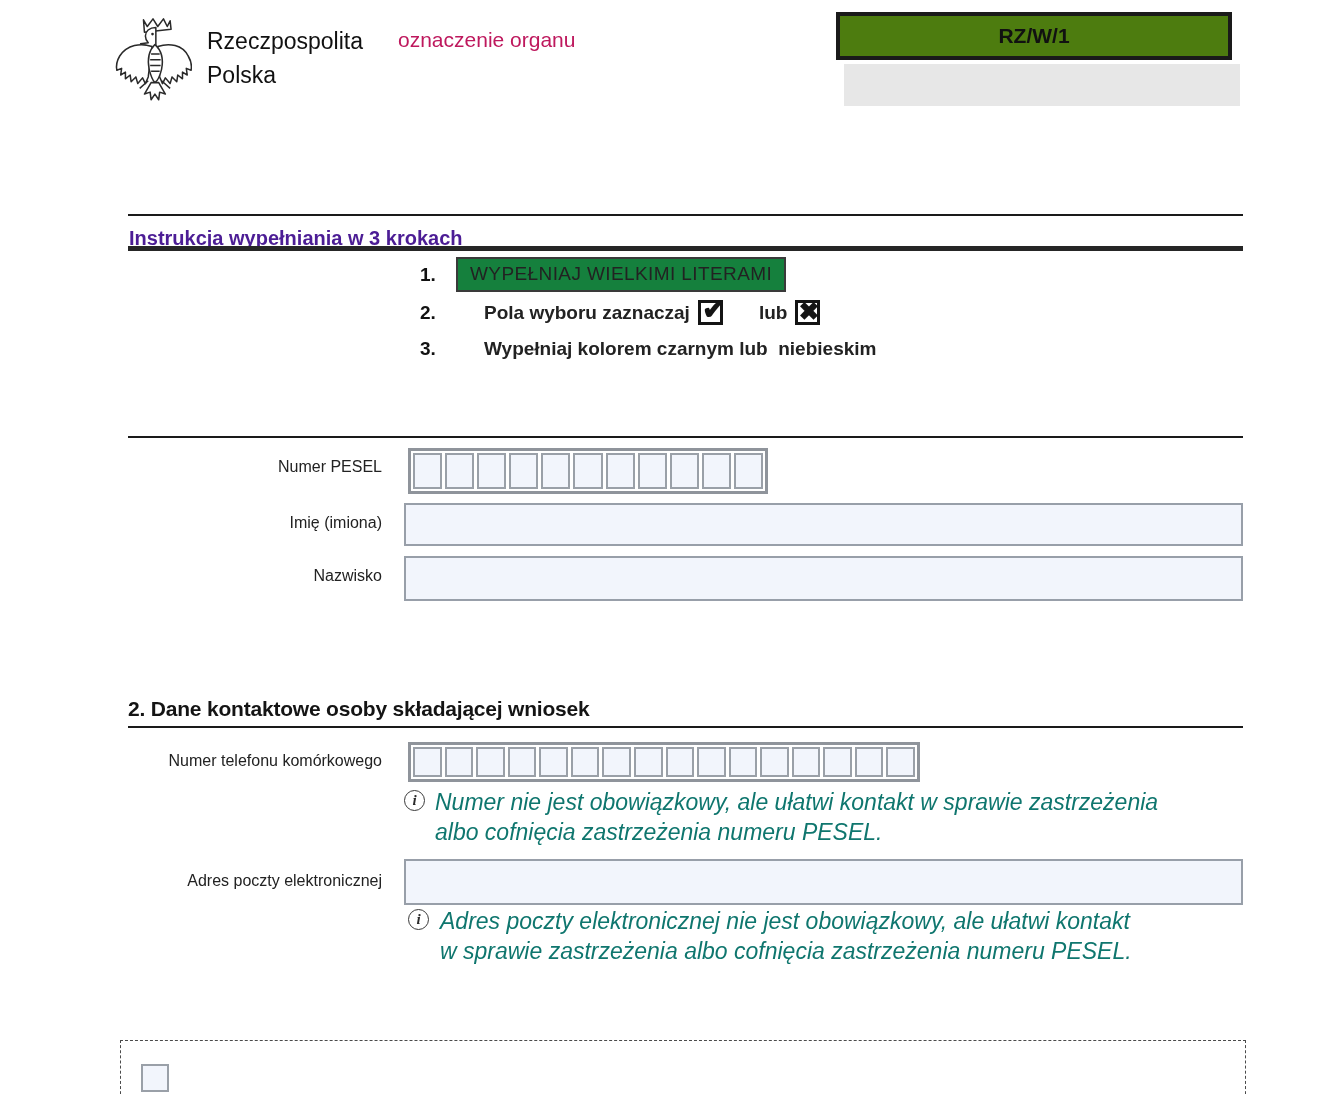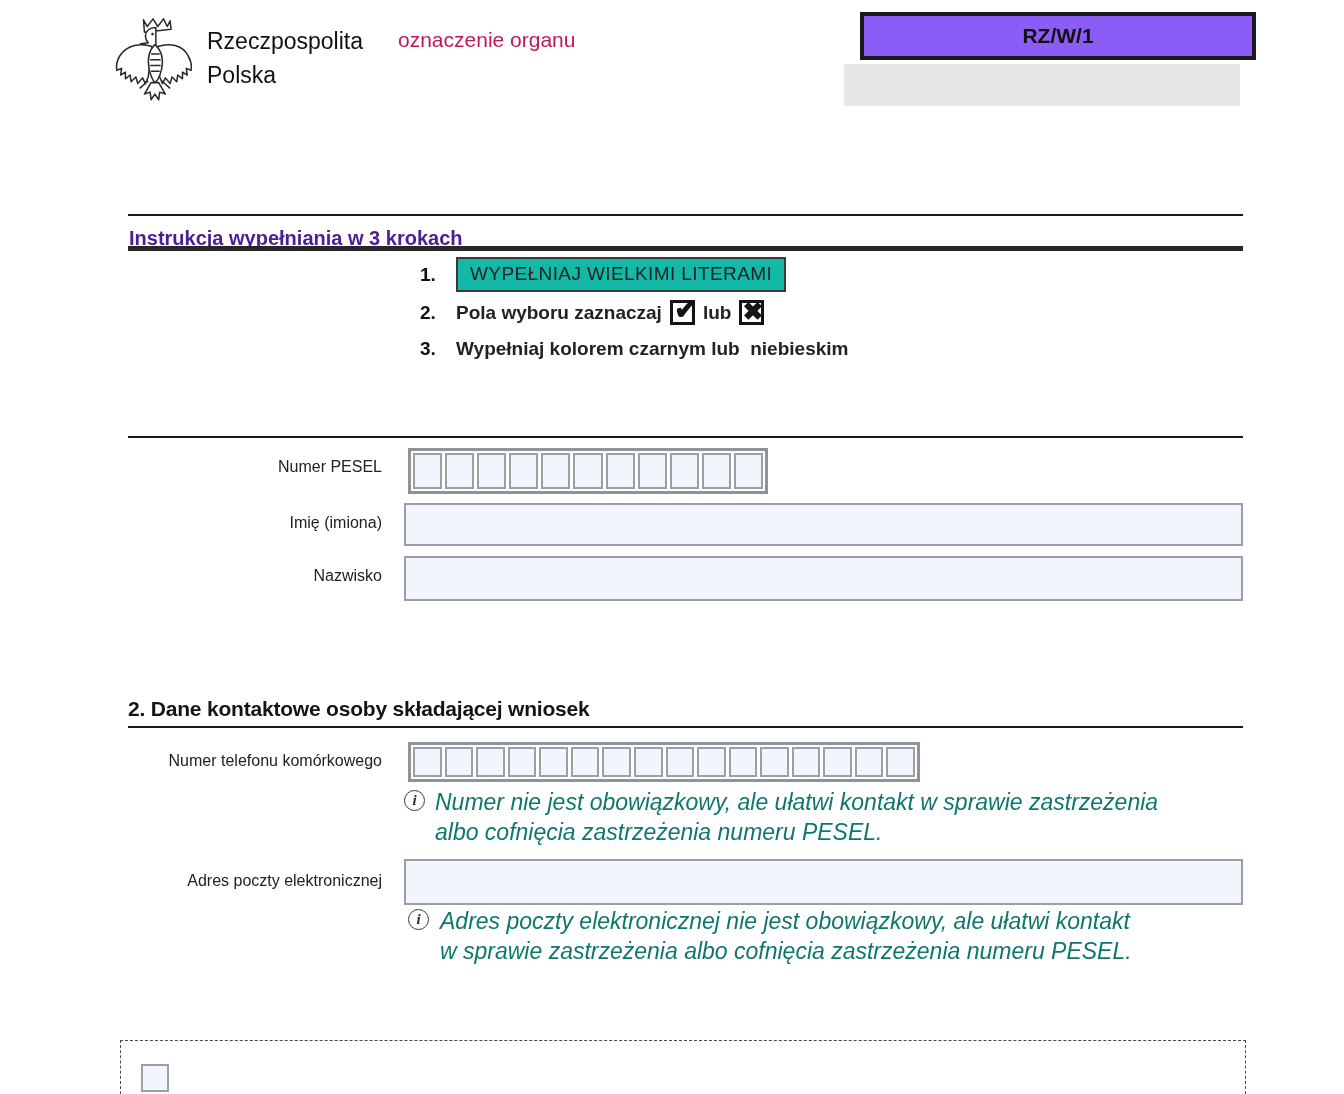--- a/index.html
+++ b/index.html
@@ -4,38 +4,38 @@
 <style>
   * { margin:0; padding:0; box-sizing:border-box; }
   html,body { background:#fff; }
   body { font-family:"Liberation Sans", sans-serif; color:#1c1c1c; }
   .page { position:relative; width:1344px; height:1094px; background:#fff; overflow:hidden;padding-left:16px; }
 
   
   .emblem { position:absolute; left:114px; top:8px; width:78px; height:96px; }
   .rep { position:absolute; left:207px; top:24px; font-size:23px; line-height:34px; color:#111; }
   .organ { position:absolute; left:398px; top:28px; font-size:21px; color:#be185d; }
-  .code-box { position:absolute; left:860px; top:12px; width:396px; height:48px;
-              border:4px solid #1a1a1a; background:#8b5cf6; display:flex; align-items:center;
+  .code-box { position:absolute; left:836px; top:12px; width:396px; height:48px;
+              border:4px solid #1a1a1a; background:#4d7c0f; display:flex; align-items:center;
               justify-content:center; font-size:21px; font-weight:bold; color:#111; }
   .code-gray { position:absolute; left:844px; top:64px; width:396px; height:42px; background:#e7e7e7; }
 
   
   .title { position:absolute; left:130px; top:122px; width:1010px; font-size:29px;
            font-weight:bold; line-height:43px; color:#161616; letter-spacing:-0.3px; }
 
   
   .rule-thin  { position:absolute; left:128px; width:1115px; height:2px; background:#1a1a1a; }
   .rule-thick { position:absolute; left:128px; width:1115px; height:5px; background:#262626; }
   .instr-head { position:absolute; left:129px; top:227px; font-size:20px; font-weight:bold; color:#4c1d95; }
   .step { position:absolute; left:420px; display:flex; align-items:center; }
   .step-num { font-size:19px; font-weight:bold; width:36px; color:#111; }
   .step1-box { border:2px solid #3a3a3a; padding:4px 12px 5px 12px; font-size:19px;
-               letter-spacing:0.4px; color:#222; background:#14b8a6; }
-  .step-text { font-size:19px; font-weight:bold; color:#222; white-space:pre-wrap; }
+               letter-spacing:0.4px; color:#222; background:#15803d; }
+  .step-text { font-size:19px; font-weight:bold; color:#222; white-space:pre-wrap;margin-left:28px; }
   .cb { width:25px; height:25px; border:3px solid #141414; background:#fff; position:relative; margin:0 8px; }
   .cb .glyph { position:absolute; font-weight:bold; color:#141414; }
   .cb-check .glyph { font-size:28px; top:-10px; left:1px; }
   .cb-cross .glyph { font-size:25px; top:-6px; left:0px; }
 
   
   .sec-head { position:absolute; left:128px; font-size:21px; font-weight:bold; color:#141414; letter-spacing:-0.2px; }
 
   
   .flabel { position:absolute; left:120px; width:262px; text-align:right; font-size:16px; color:#222; }

